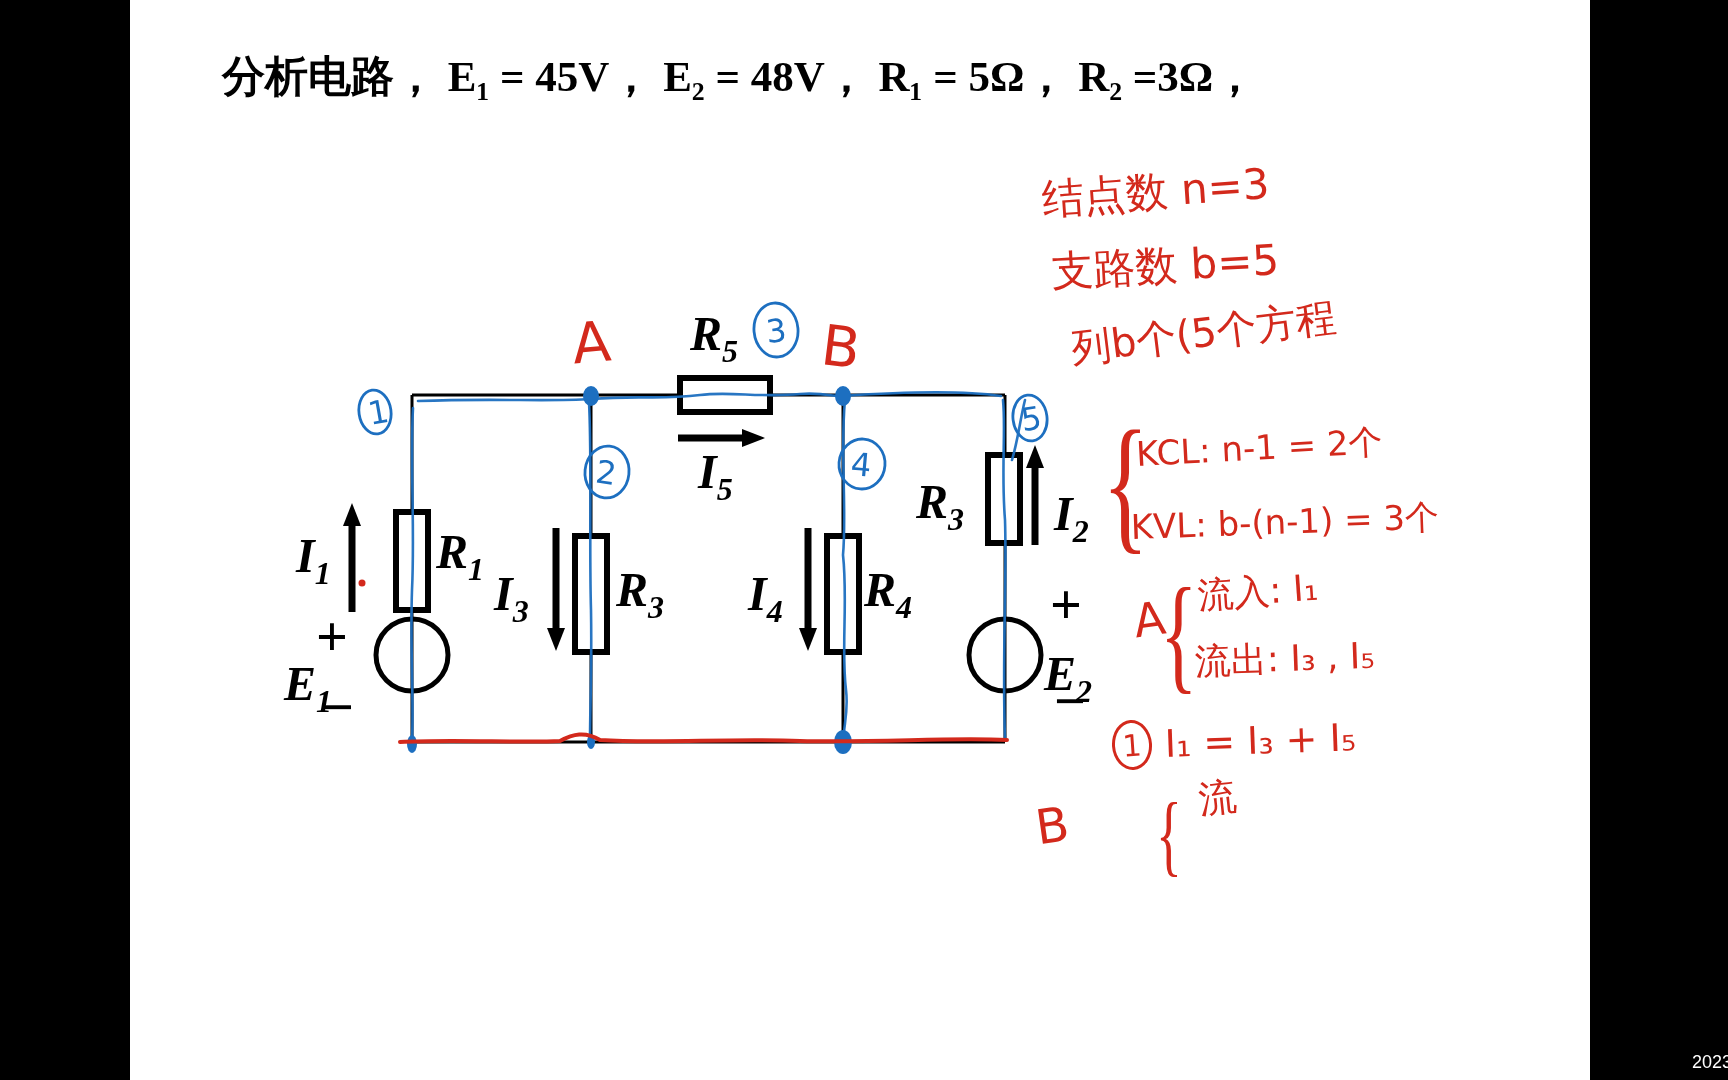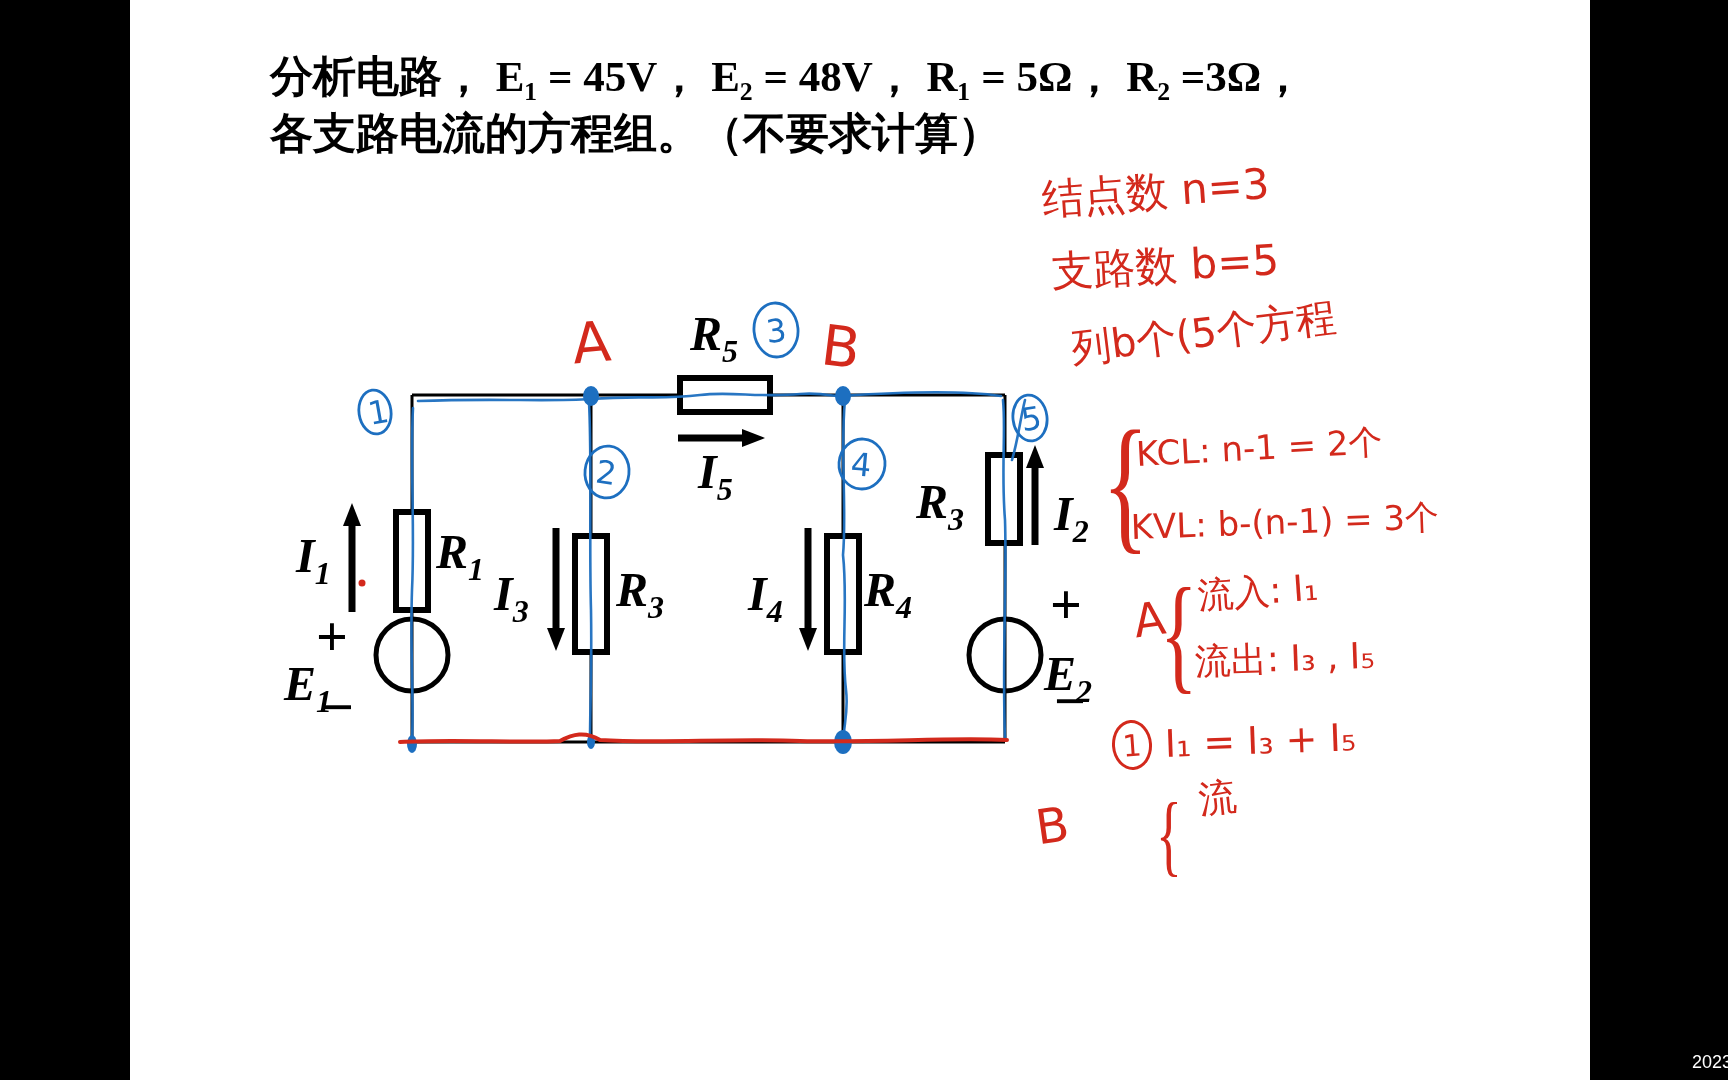--- a/index.html
+++ b/index.html
@@ -5,40 +5,39 @@
   html,body{margin:0;padding:0;background:#000;}
   .stage{position:relative;width:1728px;height:1080px;background:#000;overflow:hidden;
          font-family:"Liberation Sans",sans-serif;}
   .paper{position:absolute;left:130px;top:0;width:1460px;height:1080px;background:#ffffff;}
   .bar-right{position:absolute;left:1590px;top:0;width:138px;height:1080px;background:#000;}
   .timestamp{position:absolute;left:1692px;top:1052px;color:#fff;font-size:18px;
              font-family:"Liberation Sans",sans-serif;white-space:nowrap;}
   .title{position:absolute;left:222px;top:48px;width:1150px;color:#000;
          font-family:"Liberation Serif",serif;font-weight:bold;font-size:43px;line-height:57px;
          white-space:nowrap;}
-  .title .tline{height:57px;margin-left:48px;}
+  .title .tline{height:57px;}
   svg.circuit{position:absolute;left:0;top:0;}
   .red-note{position:absolute;color:#d3291c;font-family:"DejaVu Sans",sans-serif;
             white-space:nowrap;transform-origin:left top;}
   .brace{position:absolute;color:#d3291c;font-family:"Liberation Serif",serif;
          transform-origin:left top;line-height:1;}
   .circ-num{position:absolute;color:#d3291c;border:3px solid #d3291c;border-radius:50%;
             width:34px;height:44px;display:flex;align-items:center;justify-content:center;
             font-size:30px;font-family:"DejaVu Sans",sans-serif;transform:rotate(-4deg);}
 </style>
 </head>
 <body>
 
 <div class="stage">
   <div class="paper"></div>
   <div class="bar-right"></div>
 
   <div class="title">
     <div class="tline">分析电路， E₁ = 45V，  E₂ = 48V，  R₁ = 5Ω， R₂ =3Ω，</div>
-    <div class="tline">各支路电流的方程组。（不要求计算）</div>
   </div>
 
   <svg class="circuit" width="1728" height="1080" viewBox="0 0 1728 1080">
     <g stroke="#000" stroke-width="3">
       <line x1="412" y1="395" x2="1005" y2="395"></line>
       <line x1="412" y1="742" x2="1005" y2="742"></line>
       <line x1="412" y1="395" x2="412" y2="742"></line>
       <line x1="591" y1="395" x2="591" y2="742"></line>
       <line x1="843" y1="395" x2="843" y2="742"></line>
       <line x1="1005" y1="395" x2="1005" y2="742"></line>

